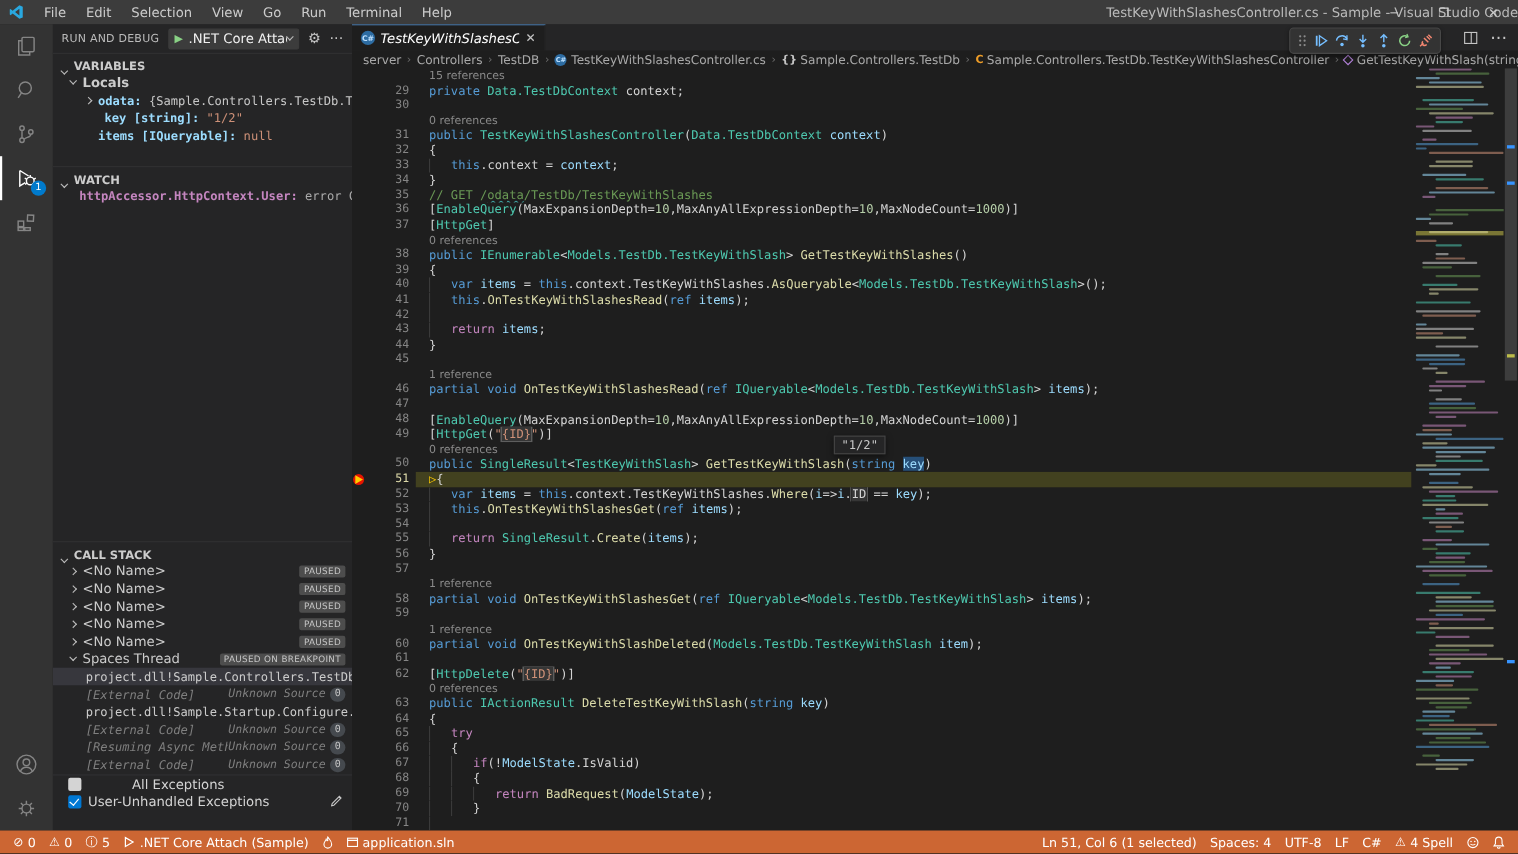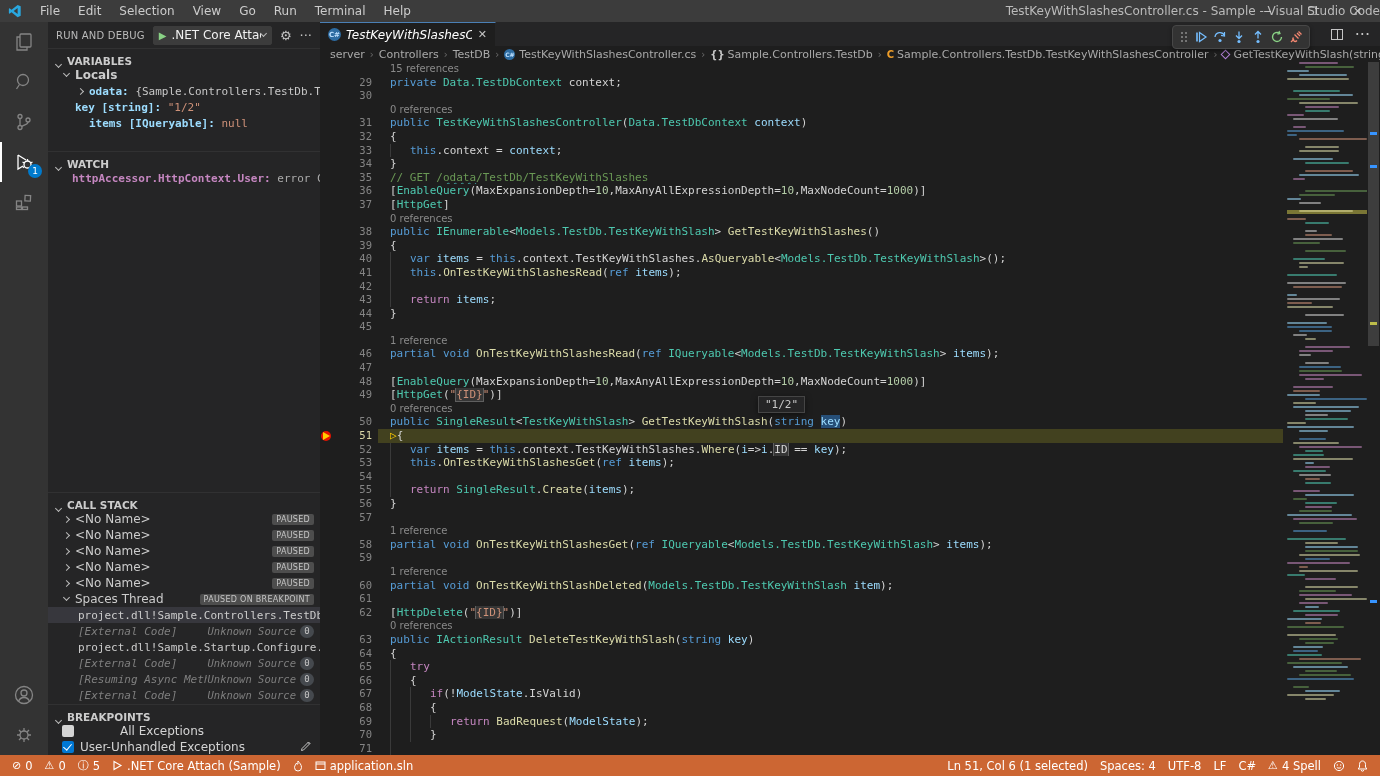--- a/index.html
+++ b/index.html
@@ -227,21 +227,21 @@
         <div class="sec-head">
           <span class="chev down"></span>
             <span>VARIABLES</span>
         </div>
         <div class="trow" style="font-weight:bold">
           <span class="chev down"></span>
             <span>Locals</span>
         </div>
         <div id="varrows">
             <div class="trow mono" style="padding-left: 30px;"><span class="chev right"></span><span class="vname" style="font-weight:bold">odata:</span>&nbsp;<span class="vval">{Sample.Controllers.TestDb.TestKeyWithSlash…</span></div>
-            <div class="trow mono" style=""><span style="width:11px;flex:none"></span><span class="vname" style="font-weight:bold">key [string]:</span>&nbsp;<span class="vstr">"1/2"</span></div>
+            <div class="trow mono" style=" margin-left: 20px;"><span style="width:11px;flex:none"></span><span class="vname" style="font-weight:bold">key [string]:</span>&nbsp;<span class="vstr">"1/2"</span></div>
             <div class="trow mono" style="padding-left: 30px;"><span style="width:11px;flex:none"></span><span class="vname" style="font-weight:bold">items [IQueryable]:</span>&nbsp;<span class="vstr">null</span></div>
           </div>
       </div>
 
       <div class="sec" style="height:341px">
         <div class="sec-head">
           <span class="chev down"></span>
             <span>WATCH</span>
         </div>
         <div id="watchrows">
@@ -309,24 +309,20 @@
             <div class="trow frame ext">
               <span style="overflow:hidden;white-space:nowrap">[External Code]</span>
               <span class="fsrc">Unknown Source</span>
               <span class="fbadge">0</span>
             </div>
             <div class="trow frame ext"></div>
           </div>
       </div>
 
       <div class="sec" style="height:77px">
-        <div class="sec-head">
-          <span class="chev down"></span>
-            <span>BREAKPOINTS</span>
-        </div>
         <div id="bprows">
             <div class="trow" style="padding-left: 14px; gap: 40px;">
               <span class="cbx off"></span>
               <span style="color:#d4d4d4;white-space:nowrap;overflow:hidden">All Exceptions</span>
             </div>
             <div class="trow" style="padding-left: 14px;">
               <span class="cbx on"></span>
               <span style="color:#d4d4d4;white-space:nowrap;overflow:hidden">User-Unhandled Exceptions</span>
               <span class="editpencil"><svg width="12" height="12" viewBox="0 0 12 12">
                   <path d="M1.5 10.5 L2 8.5 L8.5 2 L10 3.5 L3.5 10 Z M8 2.5 L9.5 4" fill="none" stroke="#c5c5c5" stroke-width="1"></path>

